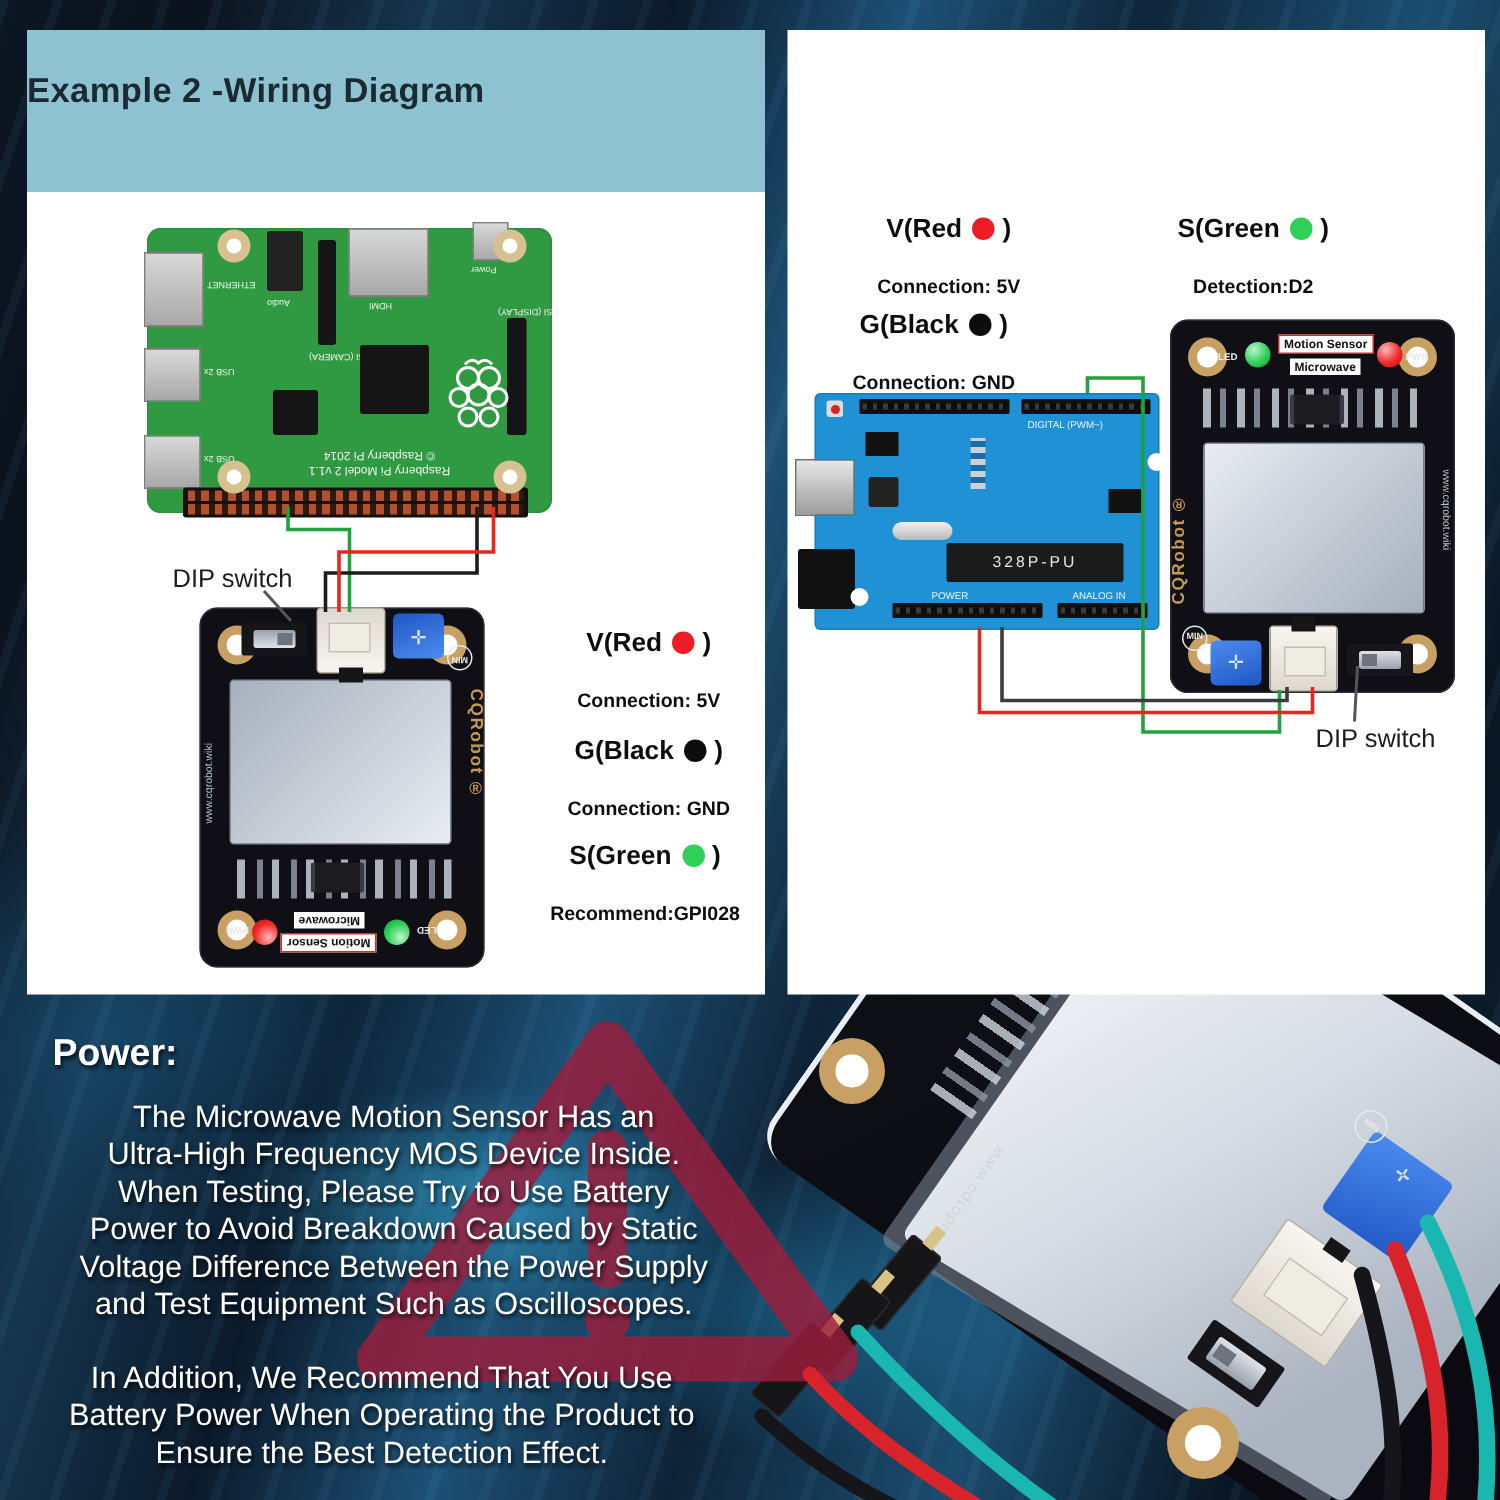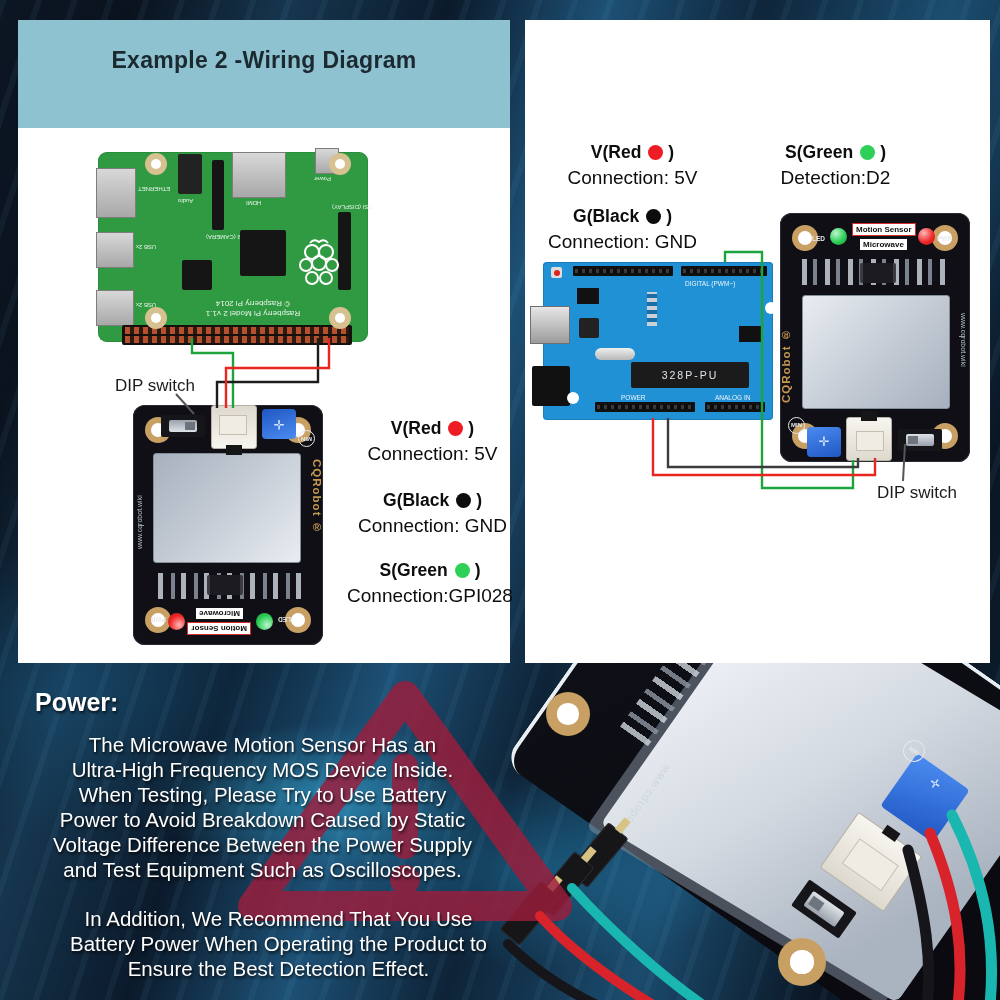--- a/index.html
+++ b/index.html
@@ -11,27 +11,27 @@
     background:
       radial-gradient(ellipse 240px 110px at 320px 800px, rgba(57,186,232,.50), transparent 70%),
       radial-gradient(ellipse 300px 140px at 540px 870px, rgba(36,140,190,.42), transparent 70%),
       radial-gradient(ellipse 420px 200px at 70px 690px, rgba(26,98,142,.35), transparent 72%),
       radial-gradient(ellipse 500px 260px at 950px 120px, rgba(30,90,130,.25), transparent 70%),
       linear-gradient(108deg,#0c1724 0%,#0a121d 10%,#16364f 22%,#0b1a2b 34%,#1d5176 46%,#0e2337 58%,#1b4c6e 72%,#0a1624 86%,#0e2233 100%)}
   .bg:after{content:"";position:absolute;inset:0;
     background:repeating-linear-gradient(108deg, rgba(130,195,235,.06) 0 6px, transparent 6px 34px)}
   
   .panel{background:#fff;z-index:4}
-  .panel-header{width:100%;text-align:center;color:#1b2930}
+  .panel-header{width:100%;text-align:left;color:#1b2930}
   .panel-title{font-size:23px;font-weight:bold;padding-top:27px;letter-spacing:.3px}
   .panel-note{font-size:16.5px;margin-top:9px;color:#223039}
   
   .conn{position:absolute;text-align:center;color:#0d0d0d;z-index:8}
   .conn .l1{font-size:17.5px;font-weight:600}
-  .conn .l2{font-size:19px;font-weight:400;margin-top:4px}
+  .conn .l2{font-size:13px;font-weight:700;margin-top:20px}
   .dot{display:inline-block;width:15px;height:15px;border-radius:50%;margin:0 5px 0 7px;vertical-align:-2px}
   .dot[data-color="red"]{background:#ee1c24}
   .dot[data-color="green"]{background:#2fd058}
   .dot[data-color="black"]{background:#0c0c0c}
   .dip-label{position:absolute;font-size:17px;color:#1c1c1c;z-index:8}
   
   .rpi{left:80px;top:132px;width:270px;height:190px;background:#2f9a42;border-radius:9px;
        box-shadow:inset 0 0 0 1px #23813382}
   .rpi .port{position:absolute;background:linear-gradient(180deg,#d8d8d8,#a8a8a8);border:1px solid #7d7d7d}
   .rpi .chip{position:absolute;background:#151515;border-radius:2px}
@@ -147,21 +147,21 @@
   <line x1="180" y1="88" x2="180" y2="168" stroke="#9d1d3c" stroke-width="26" stroke-linecap="round"></line>
   <circle cx="180" cy="202" r="15" fill="#9d1d3c"></circle>
 </svg>
 <div class="abs notice-h">Power:</div>
 <div class="abs notice-p" style="left:20px;top:732px;width:485px">The Microwave Motion Sensor Has an
 Ultra-High Frequency MOS Device Inside.
 When Testing, Please Try to Use Battery
 Power to Avoid Breakdown Caused by Static
 Voltage Difference Between the Power Supply
 and Test Equipment Such as Oscilloscopes.</div>
-<div class="abs notice-p" style="left:36px;top:906px;width:485px">In Addition, We Recommend That You Use
+<div class="abs notice-p" style="left:12px;top:906px;width:485px">In Addition, We Recommend That You Use
 Battery Power When Operating the Product to
 Ensure the Best Detection Effect.</div>
 
 <div class="abs panel" style="left:18px;top:20px;width:492px;height:643px">
   <div class="panel-header" style="height:108px;background:#8fc2d0">
     <div class="panel-title">Example 2 -Wiring Diagram</div>
   </div>
 
   <div class="abs rpi">
     <div class="port" style="left:-2px;top:16px;width:38px;height:48px"></div>
@@ -241,21 +241,21 @@
   <div class="conn" style="left:332px;top:398px;width:165px">
     <div class="l1"><span>V(Red</span><span class="dot" data-color="red"></span><span>)</span></div>
     <div class="l2">Connection: 5V</div>
   </div>
   <div class="conn" style="left:332px;top:470px;width:165px">
     <div class="l1"><span>G(Black</span><span class="dot" data-color="black"></span><span>)</span></div>
     <div class="l2">Connection: GND</div>
   </div>
   <div class="conn" style="left:322px;top:540px;width:180px">
     <div class="l1"><span>S(Green</span><span class="dot" data-color="green"></span><span>)</span></div>
-    <div class="l2">Connection:GPI028</div>
+    <div class="l2">Recommend:GPI028</div>
   </div>
 </div>
 
 <div class="abs panel" style="left:525px;top:20px;width:465px;height:643px">
 
   <div class="conn" style="left:25px;top:122px;width:165px">
     <div class="l1"><span>V(Red</span><span class="dot" data-color="red"></span><span>)</span></div>
     <div class="l2">Connection: 5V</div>
   </div>
   <div class="conn" style="left:228px;top:122px;width:165px">

